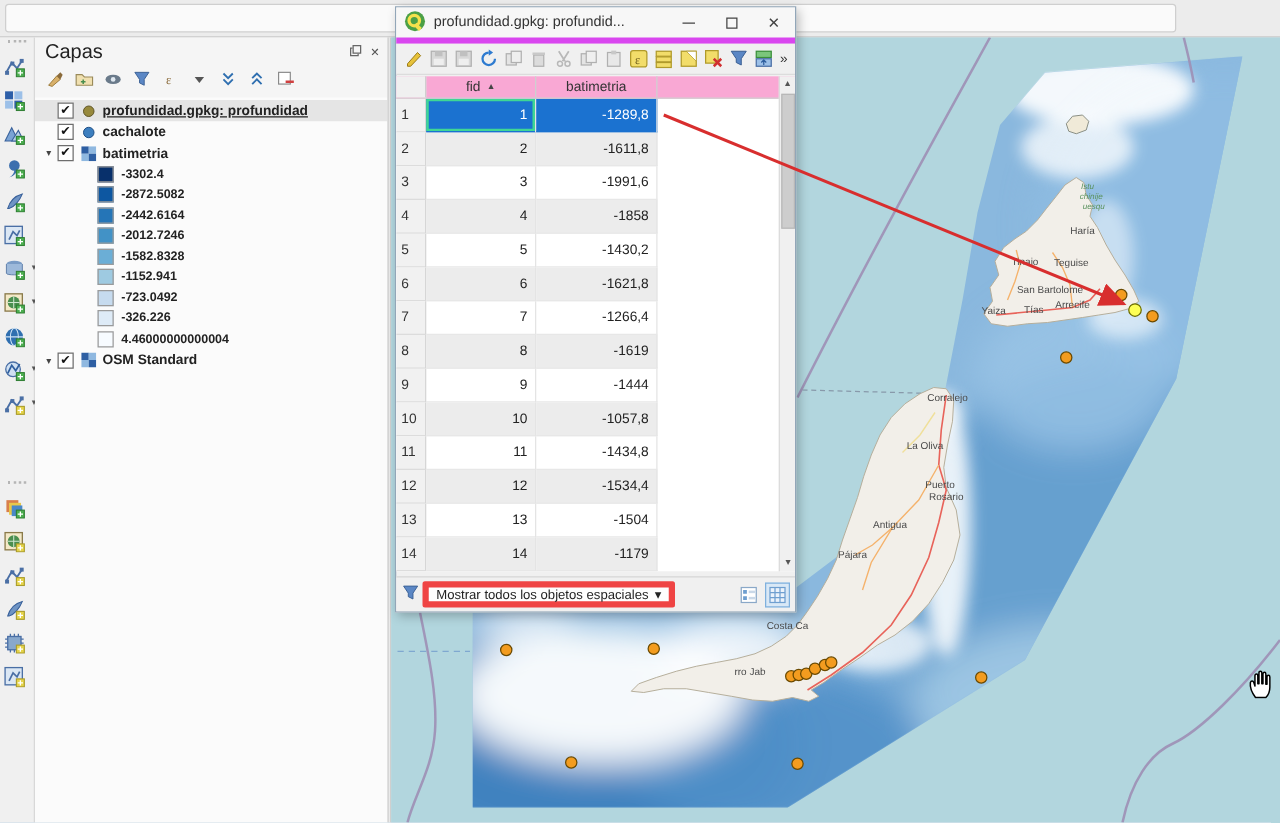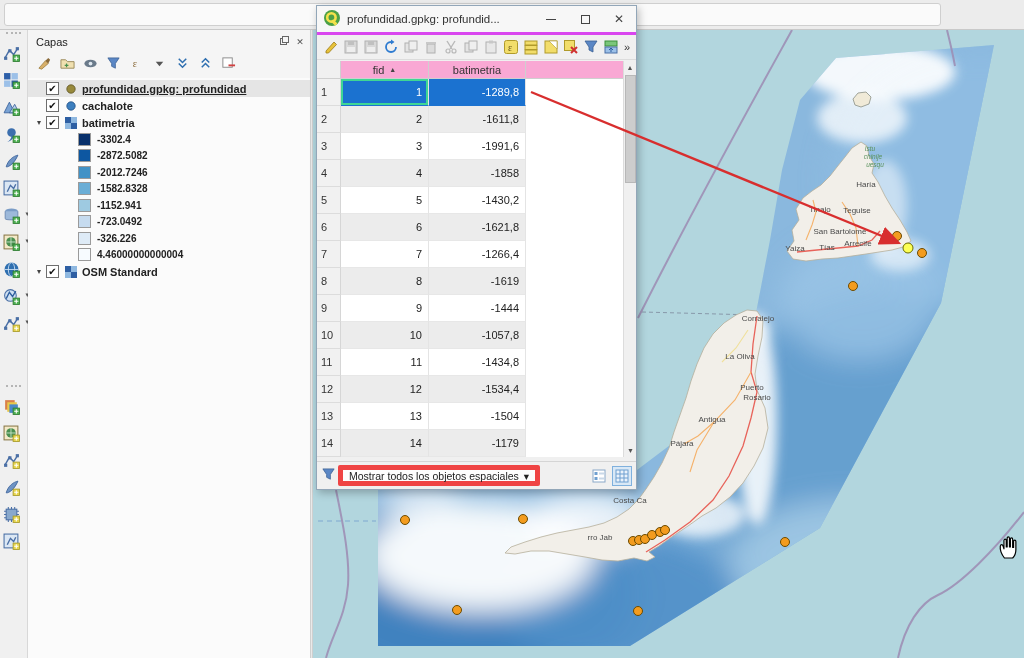--- a/index.html
+++ b/index.html
@@ -18,21 +18,21 @@
     background:#f0f0f0; border-right:1px solid #d8d8d8; }
   .lt-grip { height:6px; margin:2px 6px; border-top:2px dotted #b5b5b5; }
   .lt-group { display:flex; flex-direction:column; align-items:flex-start; padding-left:3px; }
   .lt-item { position:relative; width:24px; height:27px; display:flex; align-items:center; }
   .lt-arrow { position:absolute; right:-2px; top:8px; font-size:7px; color:#555; }
 
   
   #layers-panel { position:absolute; left:28px; top:30px; width:282px; height:628px;
     background:#f5f5f5; }
   #layers-header { display:flex; align-items:center; height:22px; padding:2px 4px 0 8px; }
-  #layers-title { font-size:11px; color:#222; flex:1; }
+  #layers-title { font-size:16px; color:#222; flex:1; }
   .panel-btn { width:12px; height:12px; margin-left:4px; position:relative; color:#555;
     font-size:9px; line-height:12px; text-align:center; }
   .float-sq { position:absolute; left:2px; top:2px; width:7px; height:7px; border:1px solid #666; }
   .float-sq2 { position:absolute; left:4px; top:0px; width:7px; height:7px; border:1px solid #666; background:#f5f5f5; }
   #layers-toolbar { display:flex; align-items:center; height:22px; padding-left:8px; gap:6px; }
   .pt-item { width:17px; height:17px; display:flex; align-items:center; justify-content:center; }
   #layers-tree { position:absolute; left:0; top:48px; width:282px; bottom:0; background:#fbfbfb;
     padding-top:2px; }
   .tree-row { display:flex; align-items:center; height:17px; }
   .tree-row.sel { background:#e5e5e5; }
@@ -52,21 +52,21 @@
 
   
   #map-wrap { position:absolute; left:313px; top:30px; width:711px; height:628px; background:#b2d6de; }
   #map-svg { position:absolute; left:0; top:0; }
   .town { font-size:8px; fill:#4a4a4a; font-family:"Liberation Sans",sans-serif; text-anchor:middle; }
   .town-green { font-size:6.5px; fill:#59915c; font-style:italic; text-anchor:middle; }
 
   
   #attr-window { position:absolute; left:316px; top:5px; width:321px; height:485px;
     background:#f0f0f0; border:1px solid #92a6b8; box-shadow:2px 3px 8px rgba(0,0,0,.25); z-index:10; }
-  #aw-titlebar { height:29px; background:#f7f7f7; border-bottom:3px solid #d946ef;
+  #aw-titlebar { height:29px; background:#f7f7f7; border-bottom:5px solid #d946ef;
     display:flex; align-items:center; padding-left:6px; }
   #aw-title { flex:1; font-size:11.5px; color:#333; margin-left:6px; white-space:nowrap;
     overflow:hidden; }
   .wc-btn { width:34px; height:28px; display:flex; align-items:center; justify-content:center; color:#444; }
   .wc-min { width:10px; border-top:1px solid #444; display:block; }
   .wc-max { width:9px; height:9px; border:1px solid #444; display:block; }
   .wc-close { font-size:12px; }
   #aw-toolbar { height:25px; background:#f0f0f0; border-bottom:1px solid #dcdcdc;
     display:flex; align-items:center; padding-left:5px; gap:3px; }
   .at-item { width:17px; height:17px; display:flex; align-items:center; justify-content:center; }
@@ -378,20 +378,24 @@
     <div id="bat-classes">
         <div class="tree-class">
           <span class="swatch" style="background: rgb(8, 48, 107);"></span>
           <span class="clabel">-3302.4</span>
         </div>
         <div class="tree-class">
           <span class="swatch" style="background: rgb(13, 87, 161);"></span>
           <span class="clabel">-2872.5082</span>
         </div>
         <div class="tree-class">
+          <span class="swatch" style="background: rgb(37, 117, 183);"></span>
+          <span class="clabel">-2442.6164</span>
+        </div>
+        <div class="tree-class">
           <span class="swatch" style="background: rgb(66, 146, 198);"></span>
           <span class="clabel">-2012.7246</span>
         </div>
         <div class="tree-class">
           <span class="swatch" style="background: rgb(107, 174, 214);"></span>
           <span class="clabel">-1582.8328</span>
         </div>
         <div class="tree-class">
           <span class="swatch" style="background: rgb(158, 202, 225);"></span>
           <span class="clabel">-1152.941</span>

